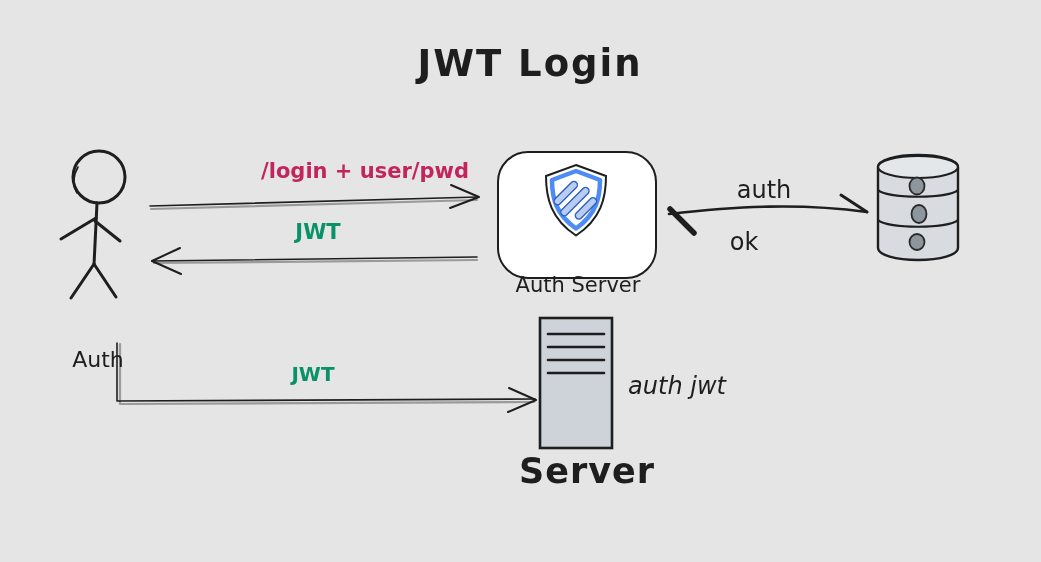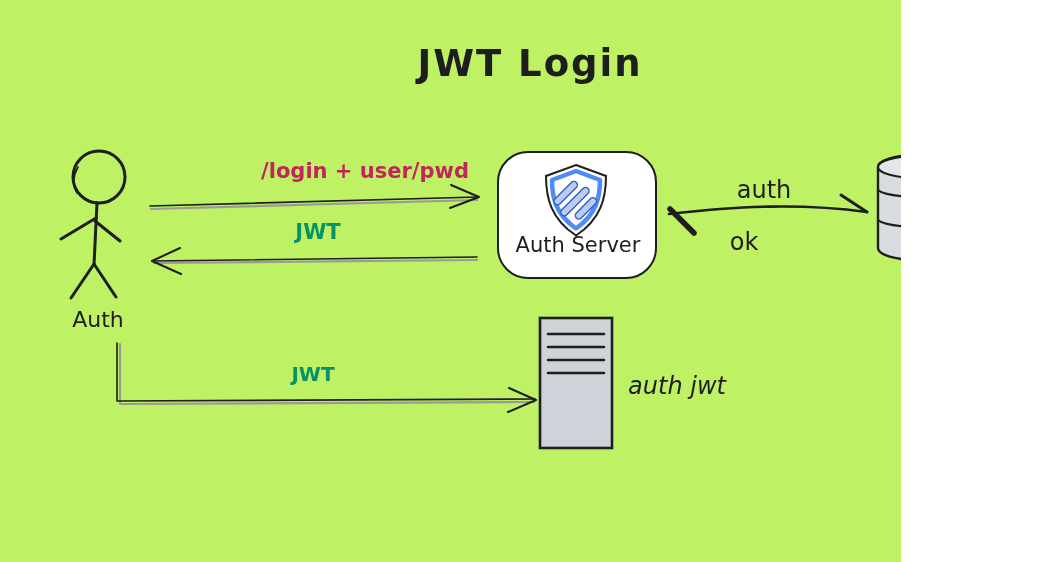--- a/index.html
+++ b/index.html
@@ -1,23 +1,23 @@
 <!DOCTYPE html>
 <html><head>
 <meta charset="utf-8">
 <style>
   html,body{margin:0;padding:0;background:#ffffff;}
   #stage{
-    position:relative;width:901px;height:562px;background:#bef264;
+    position:relative;width:1041px;height:562px;background:#e5e5e5;
     font-family:"DejaVu Sans",sans-serif;color:#1e1e1e;overflow:hidden;
   }
   #canvas{position:absolute;left:0;top:0;width:1041px;height:562px;}
   .lbl{position:absolute;white-space:nowrap;transform:translateX(-50%);line-height:1.1;}
   .title{font-size:37px;font-weight:700;letter-spacing:2px;}
-  .node-label{font-size:22px;}
+  .node-label{font-size:22px;margin-top:40px;}
   .small-label{font-size:24px;}
   .edge-label{font-size:21px;font-weight:600;}
   .big-label{font-size:35px;font-weight:600;letter-spacing:1px;}
   .red{color:#c2255c;margin-left:32px;}
   .green{color:#099268;text-align:right;}
 </style>
 </head>
 <body>
 
 <div id="stage">
@@ -93,14 +93,15 @@
 
   <div class="lbl title" style="left:530px;top:44px;">JWT Login</div>
   <div class="lbl node-label" style="left:98px;top:308px;">Auth</div>
   <div class="lbl edge-label red" style="left:333px;top:160px;">/login + user/pwd</div>
   <div class="lbl edge-label green" style="left:318px;top:221px;">JWT</div>
   <div class="lbl node-label" style="left:578px;top:234px;font-size:21px;">Auth Server</div>
   <div class="lbl small-label" style="left:764px;top:177px;">auth</div>
   <div class="lbl small-label" style="left:744px;top:229px;">ok</div>
   <div class="lbl edge-label green" style="left:313px;top:363px;font-size:20px;">JWT</div>
   <div class="lbl small-label" style="left:677px;top:373px;font-style:italic;">auth jwt</div>
+  <div class="lbl big-label" style="left:587px;top:452px;">Server</div>
 
 </div>
 
 </body></html>

